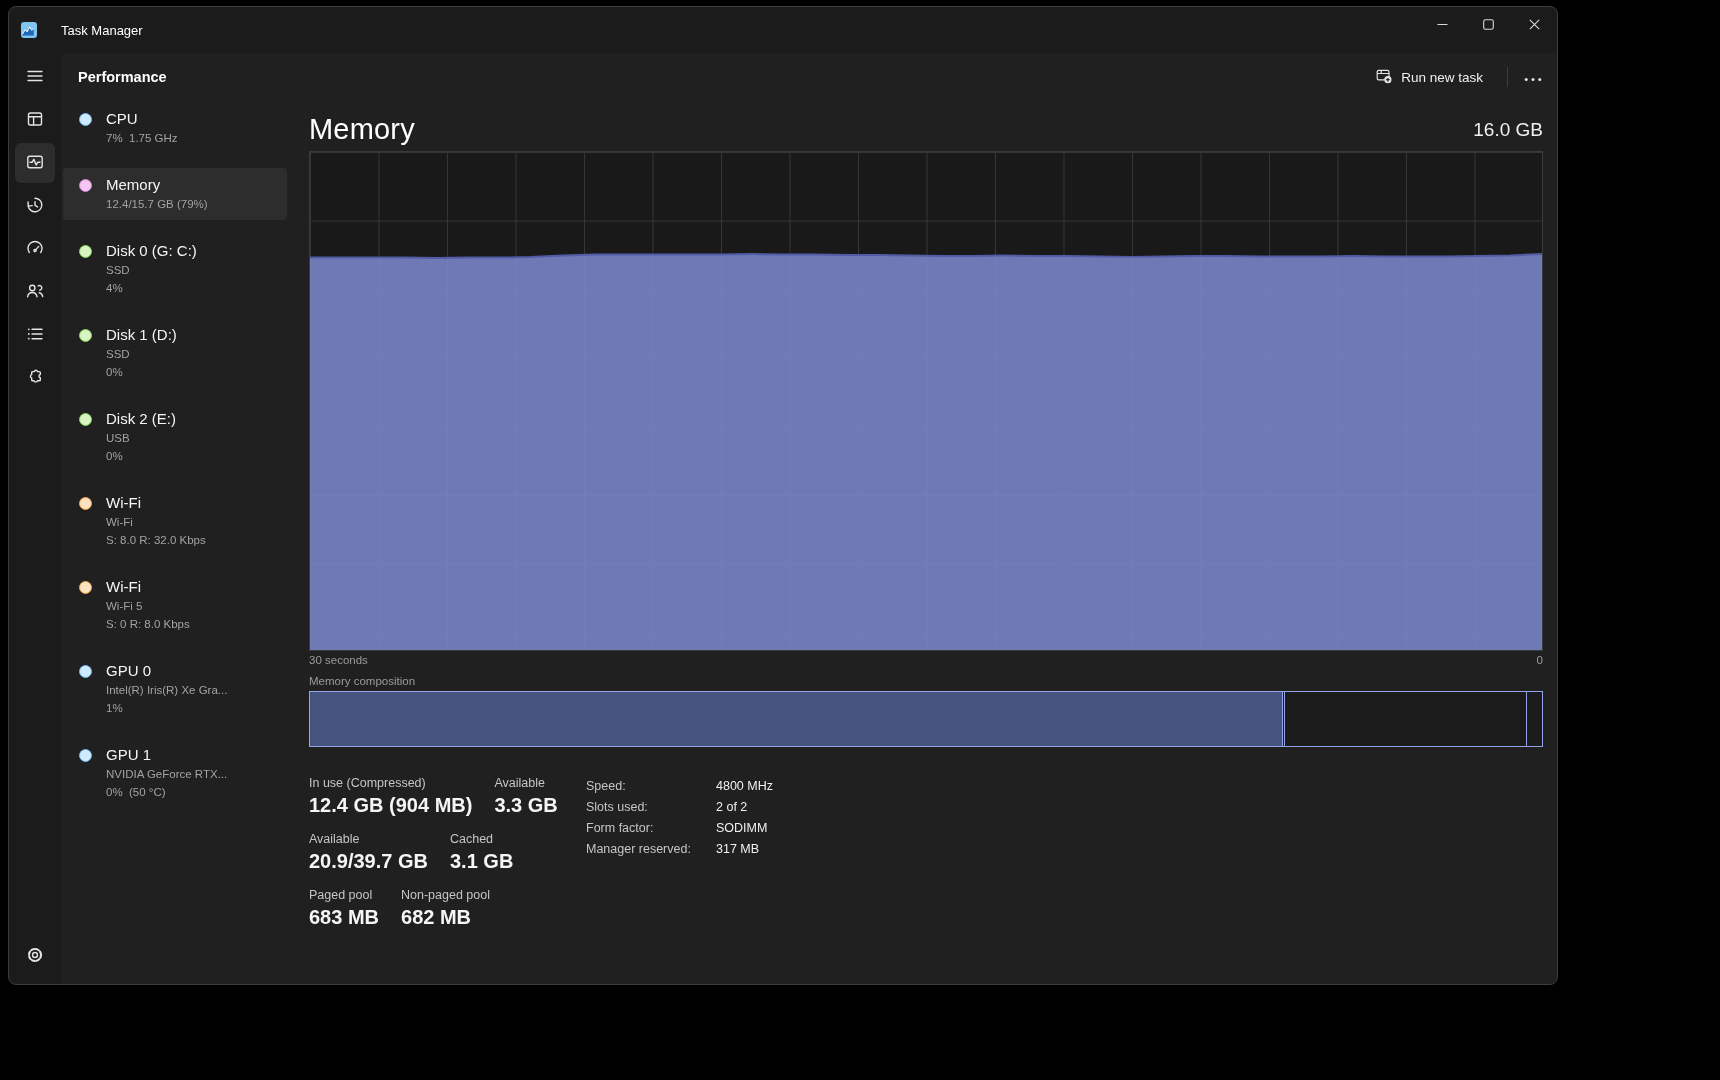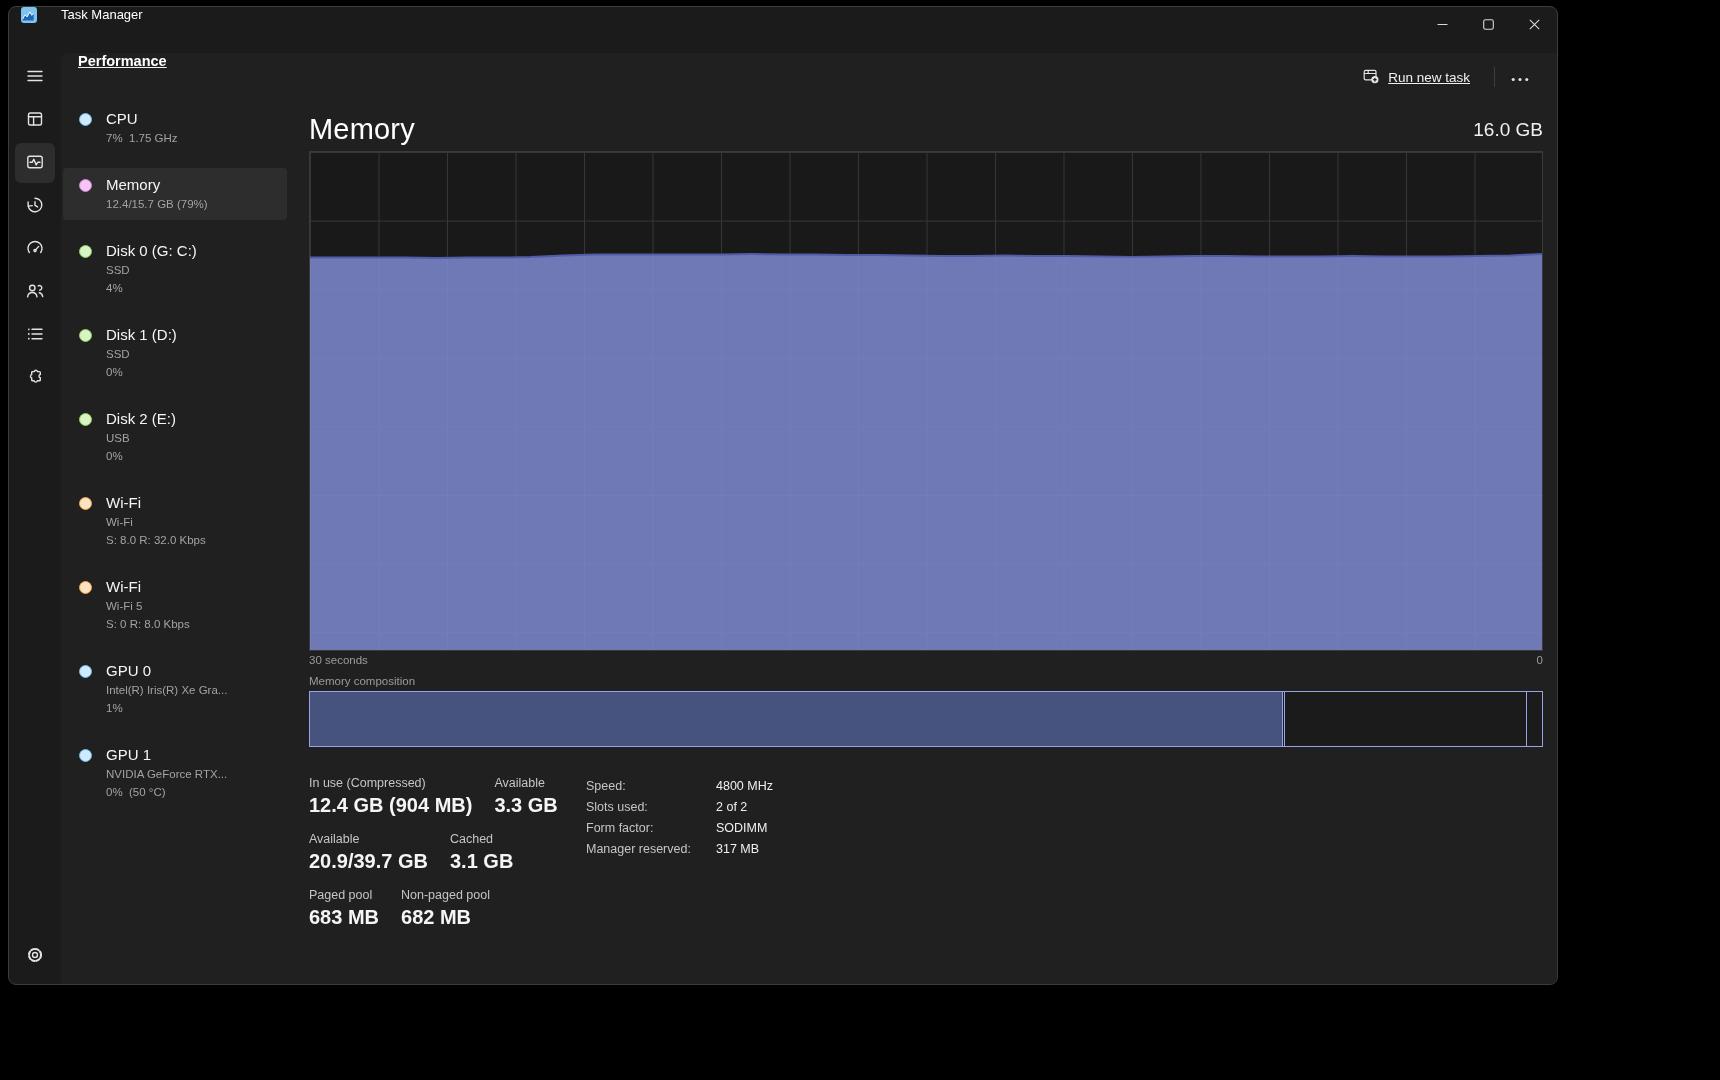--- a/index.html
+++ b/index.html
@@ -5,41 +5,41 @@
   :root{
     --accent:#ED8733; --chart-fill:#7B87CE; --chart-line:#525CA6;
     --grid:#363636; --bar-fill:#46537F; --bar-border:#95A4E8;
   }
   *{margin:0;padding:0;box-sizing:border-box;}
   html,body{width:1720px;height:1080px;background:#000;overflow:hidden;
     font-family:"Liberation Sans","DejaVu Sans",sans-serif;color:#f0f0f0;}
   .window{position:absolute;left:8px;top:6px;width:1550px;height:979px;
     background:#1b1b1b;border:1px solid #3c3c3c;border-radius:8px;overflow:hidden;}
   
-  .titlebar{position:absolute;left:0;top:0;right:0;height:46px;display:flex;align-items:flex-start;}
+  .titlebar{position:absolute;left:0;top:0;right:0;height:46px;display:flex;align-items:center;}
   .app-icon{margin-left:12px;width:16px;height:16px;flex:none;}
   .win-title{margin-left:24px;font-size:13px;color:#ffffff;}
   .win-controls{position:absolute;right:0;top:0;display:flex;}
   .win-btn{width:46px;height:34px;display:flex;align-items:center;justify-content:center;
     background:transparent;border:none;cursor:pointer;}
   .win-btn svg{stroke:#d9d9d9;fill:none;stroke-width:1.1;}
   
   .rail{position:absolute;left:0;top:46px;bottom:0;width:52px;display:flex;
     flex-direction:column;align-items:center;padding:4px 0 8px 0;gap:3px;}
   .nav-item{position:relative;width:40px;height:40px;border:none;background:transparent;
     border-radius:6px;display:flex;align-items:center;justify-content:center;cursor:pointer;flex:none;}
   .nav-item.selected{background:#2d2d2d;}
   .nav-item.selected .accent-bar{position:absolute;left:-9px;top:11px;width:3px;height:18px;
     border-radius:2px;background:var(--accent);}
   .nav-item svg{stroke:#e3e3e3;fill:none;stroke-width:1.4;stroke-linecap:round;stroke-linejoin:round;}
   .nav-spacer{flex:1;}
   
   .content{position:absolute;left:52px;top:46px;right:0;bottom:0;background:#202020;
     border-top-left-radius:8px;}
-  .page-header{height:48px;display:flex;padding:0 22px 0 17px;text-decoration:underline;}
+  .page-header{height:48px;display:flex;align-items:center;padding:0 9px 0 17px;}
   .page-title{font-size:14.5px;font-weight:700;color:#ffffff;}
   .header-right{margin-left:auto;display:flex;align-items:center;}
   .run-task-btn{display:flex;align-items:center;gap:9px;background:transparent;border:none;
     color:#f0f0f0;font-size:13.5px;cursor:pointer;padding:7px 10px;border-radius:4px;
     font-family:inherit;}
   .run-task-btn svg{flex:none;}
   .header-divider{width:1px;height:20px;background:#3d3d3d;margin:0 10px 0 14px;}
   .more-btn{background:transparent;border:none;cursor:pointer;padding:8px 6px;border-radius:4px;}
   
   .device-list{position:absolute;left:2px;top:49px;width:224px;}

